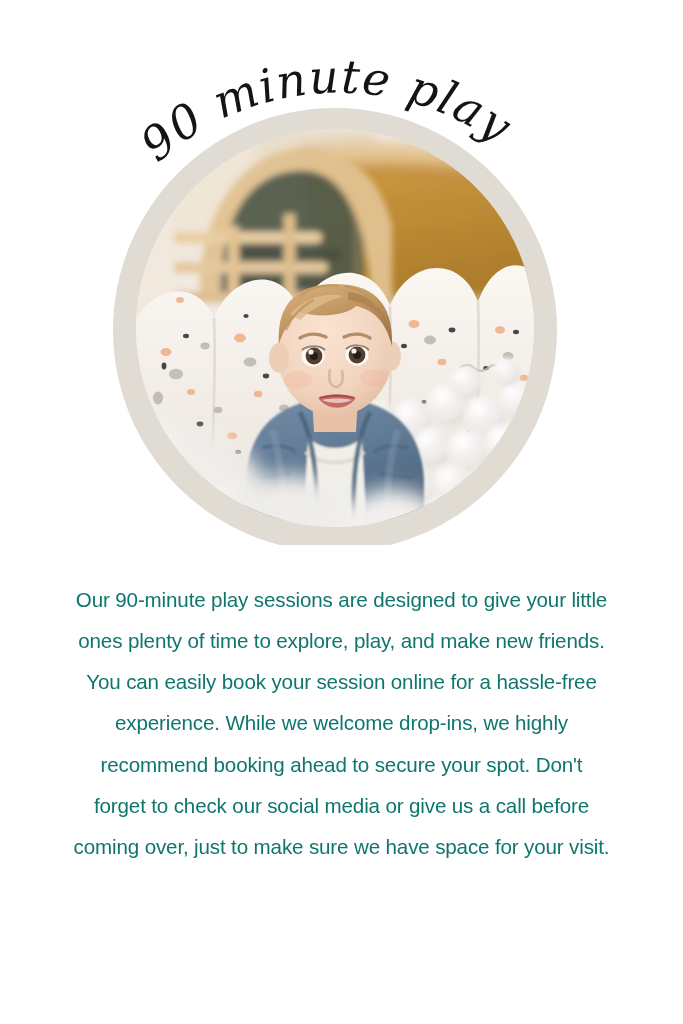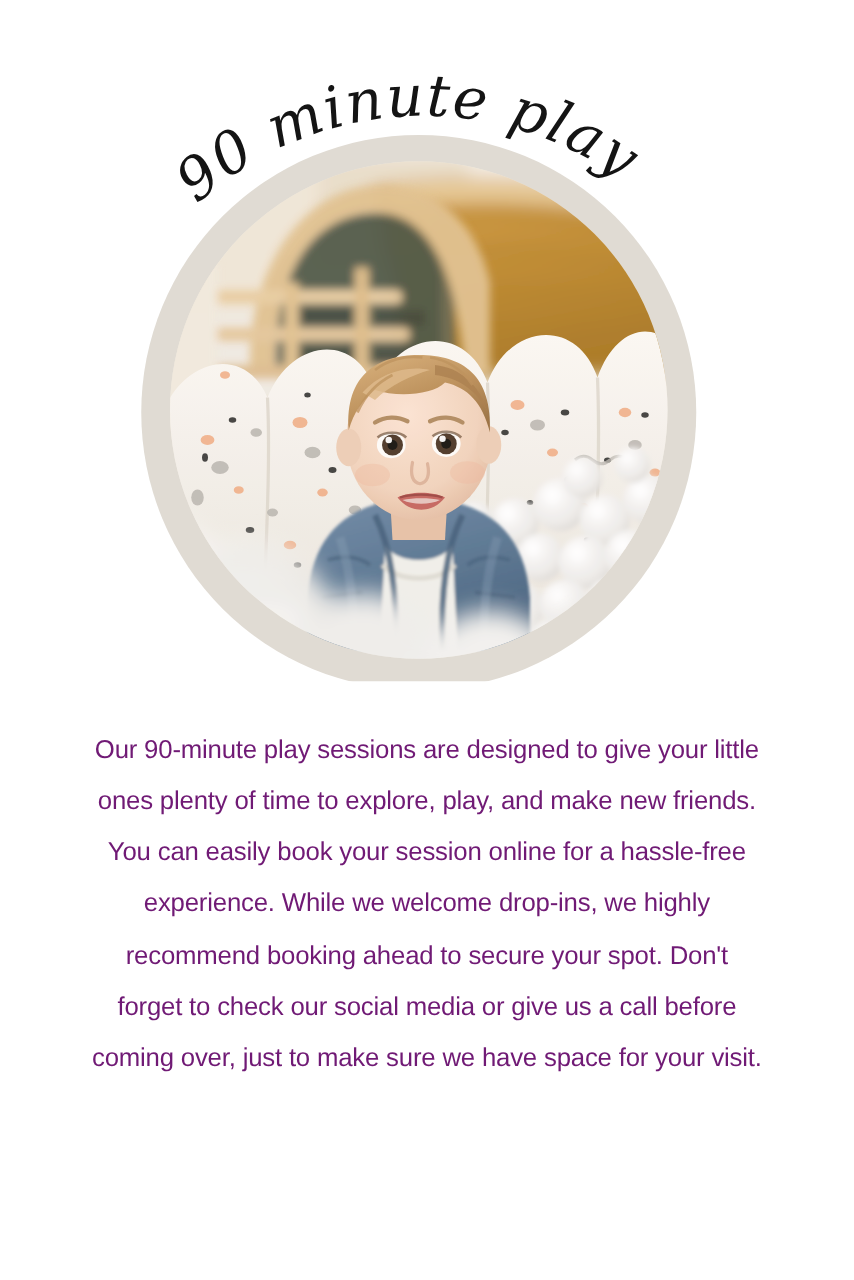--- a/index.html
+++ b/index.html
@@ -26,21 +26,21 @@
     letter-spacing:1.5px;
   }
 
   
   .body-copy{
     position:absolute;
     left:72px;
     top:558px;
     width:539px;
     text-align:center;
-    color:#701a75;
+    color:#0f766e;
     font-size:20.6px;
     line-height:41.3px;
     letter-spacing:-0.15px;
     font-weight:400;
   }
 </style>
 </head>
 <body>
 
 <div class="page">

